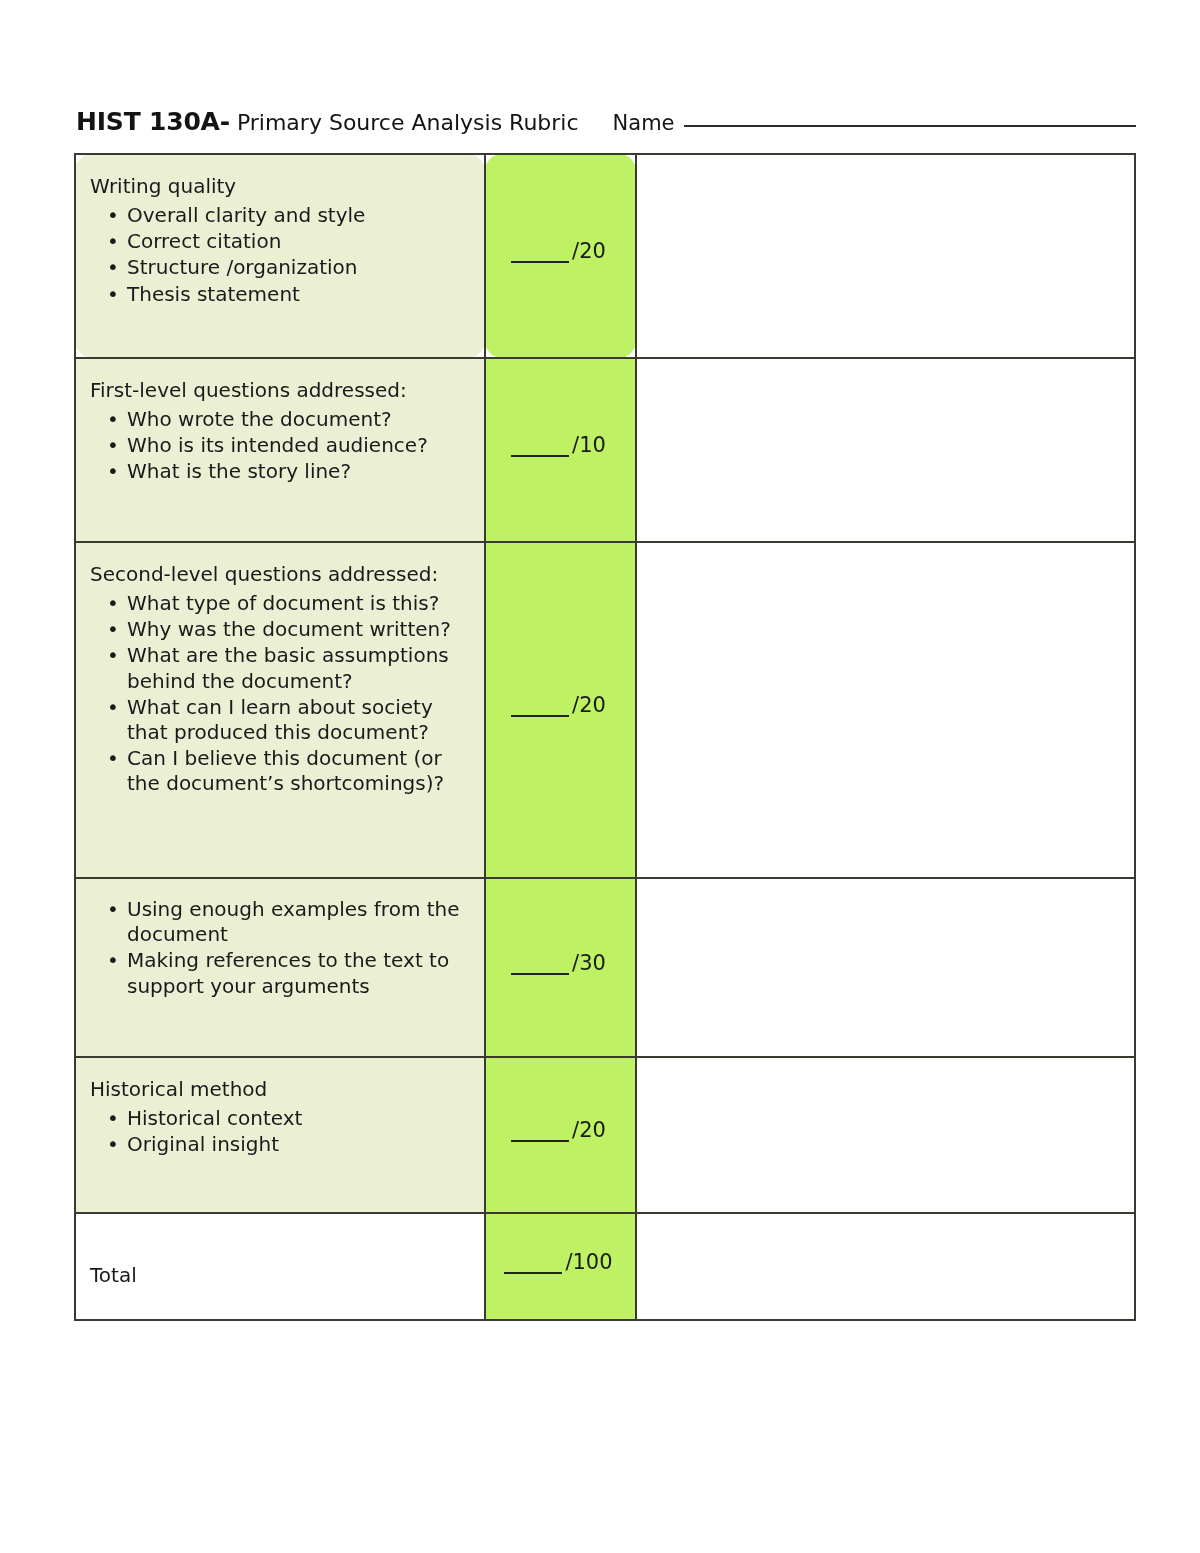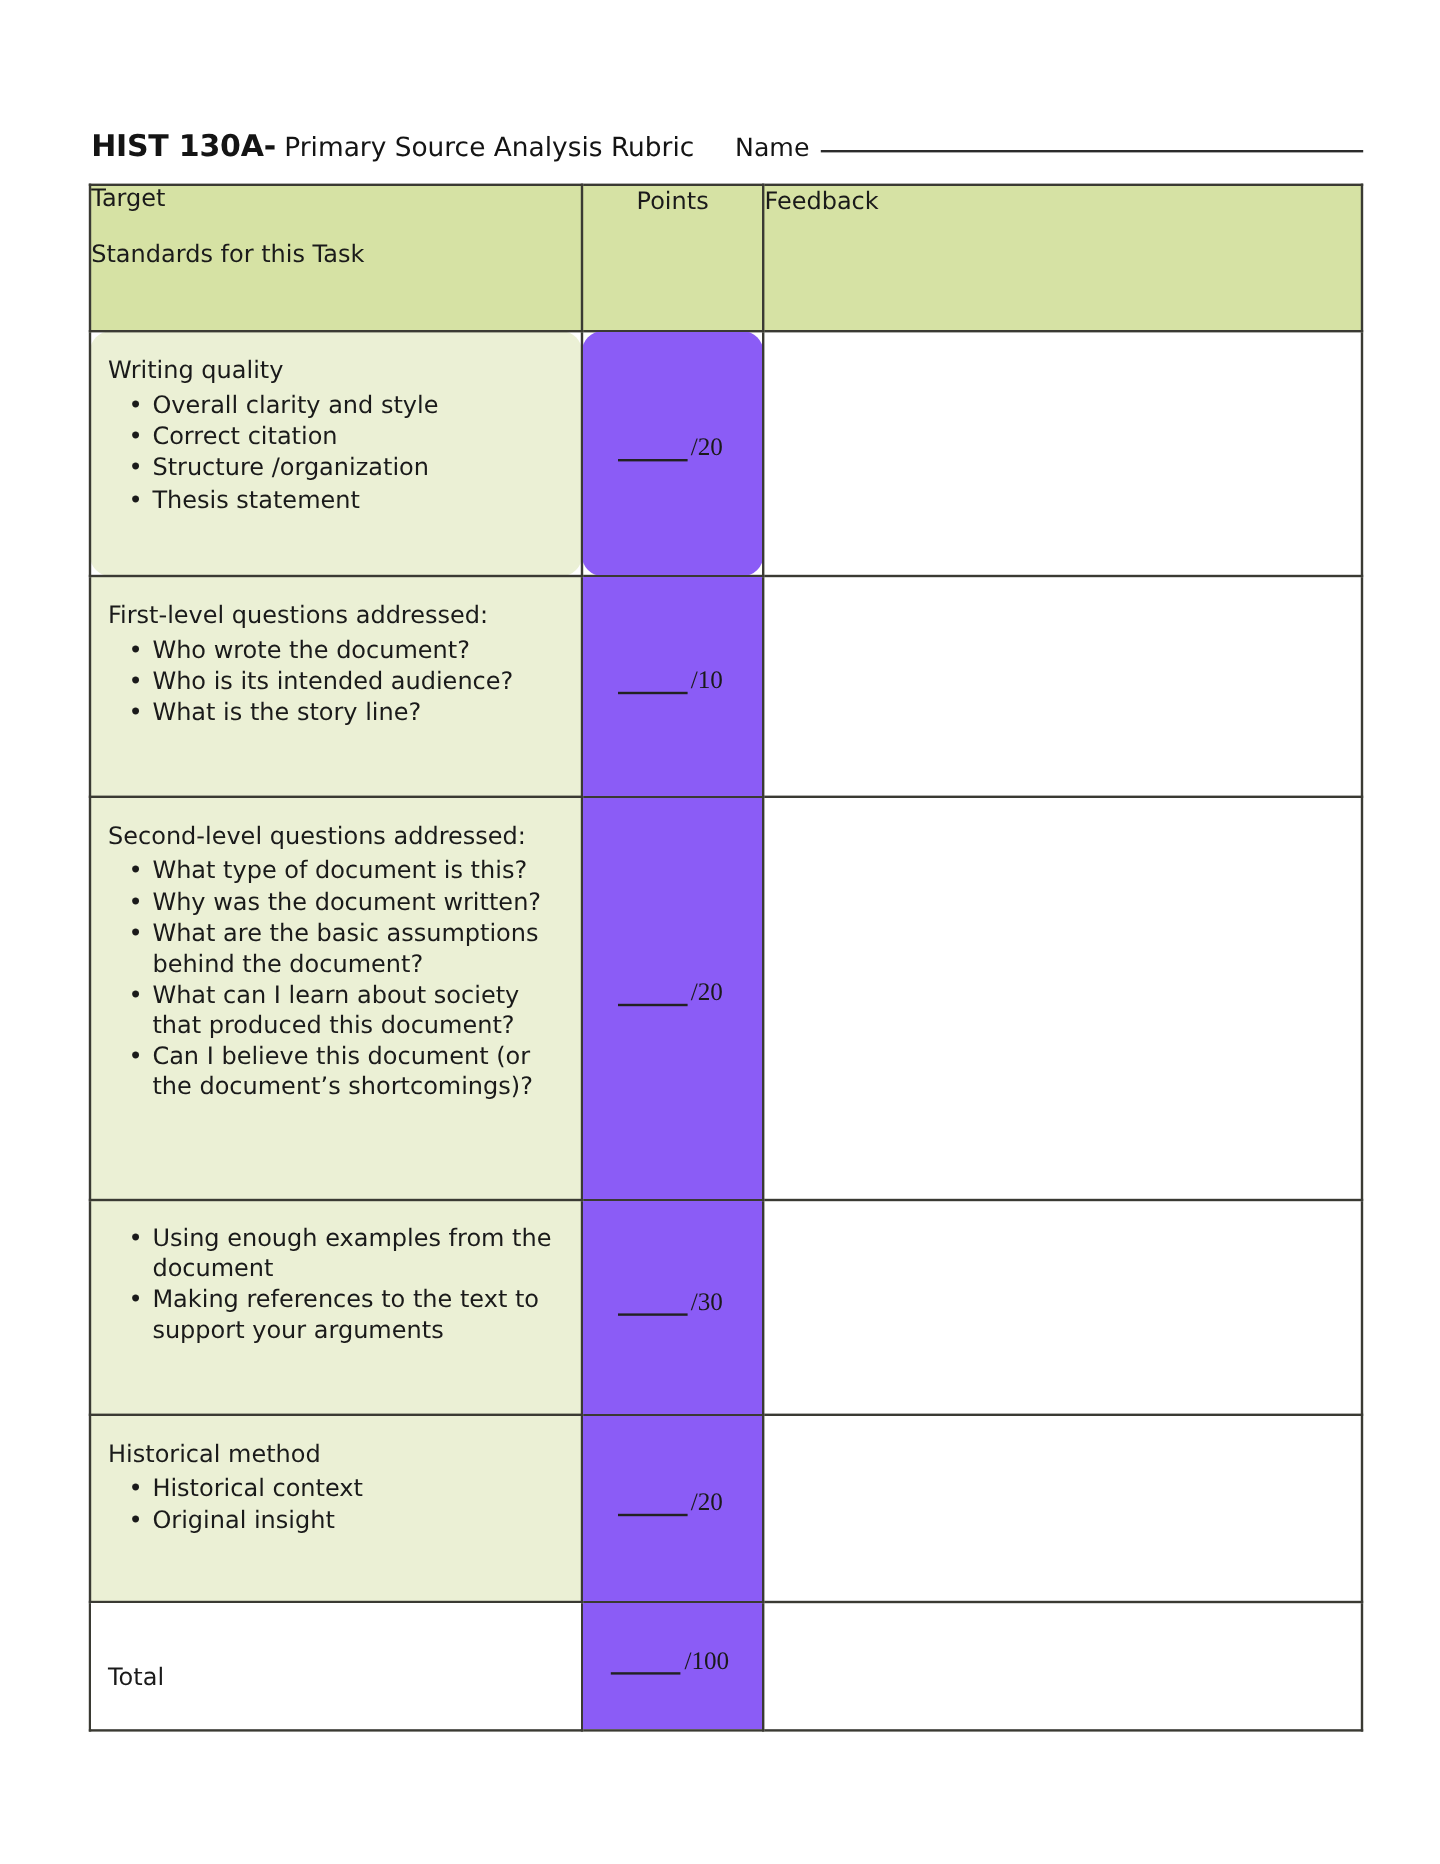--- a/index.html
+++ b/index.html
@@ -104,23 +104,22 @@
   }
 
   
   td.target-cell {
     background: #ebf0d5;
     padding: 18px 10px 16px 14px;
     font-size: 20px;
     line-height: 1.28;
   }
   td.points-cell {
-    background: #8b5cf6;
-    position: relative;
-    font-family: Liberation Serif, serif;
+    background: #bef264;
+    position: relative;
   }
   td.feedback-cell {
     background: #ffffff;
   }
 
   .cat-title {
     display: block;
     margin: 0 0 4px 0;
     font-size: 20px;
     line-height: 1.3;
@@ -204,28 +203,20 @@
   </div>
 
   <table class="rubric-table">
     <colgroup>
       <col class="c-target">
       <col class="c-points">
       <col class="c-feedback">
     </colgroup>
     <tbody>
 
-      <tr class="hdr">
-        <td class="hdr-target">
-          <span class="l1">Target</span>
-          <span class="l2">Standards for this Task</span>
-        </td>
-        <td class="hdr-points">Points</td>
-        <td class="hdr-feedback">Feedback</td>
-      </tr>
 
       <tr class="r1">
         <td class="target-cell">
           <span class="cat-title">Writing quality</span>
           <ul class="criteria">
             <li><span class="bullet">•</span><span>Overall clarity and style</span></li>
             <li><span class="bullet">•</span><span>Correct citation</span></li>
             <li><span class="bullet">•</span><span>Structure /organization</span></li>
             <li><span class="bullet">•</span><span>Thesis statement</span></li>
           </ul>

